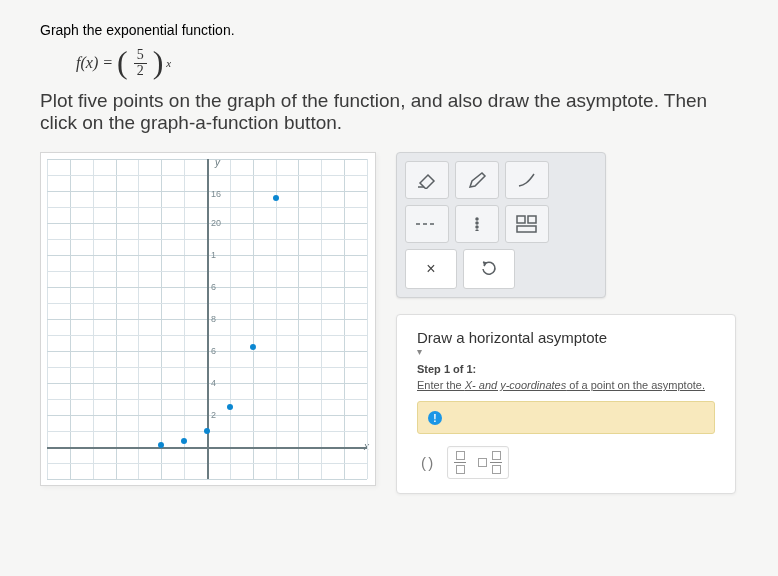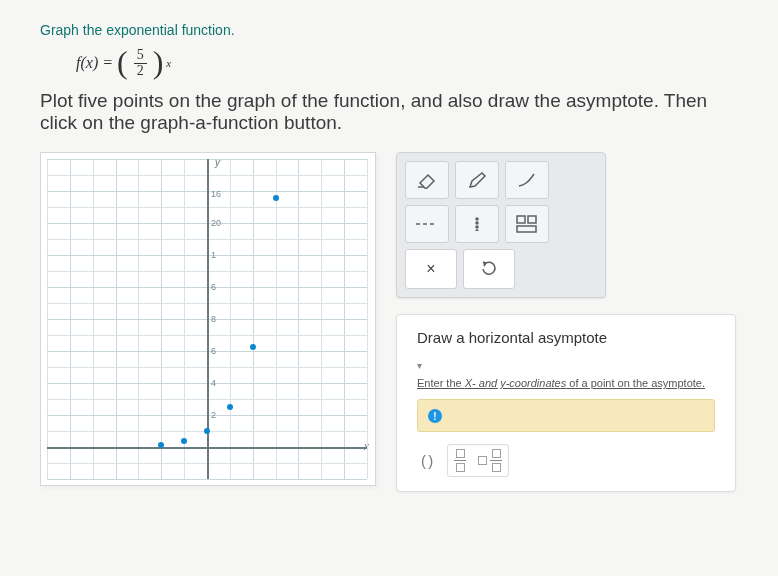--- a/index.html
+++ b/index.html
@@ -7,21 +7,21 @@
     width: 778px;
     height: 576px;
     font-family: Arial, Helvetica, sans-serif;
     background: #f6f6f5;
     color: #333;
     padding: 22px 30px 0 40px;
     position: relative;
     overflow: hidden;
   }
 
-  .prompt-title { font-size: 14px; color: #0f766e; margin-bottom: 10px; }
+  .prompt-title { font-size: 14px; color: #000000; margin-bottom: 10px; }
 
   .formula {
     font-family: "Times New Roman", serif;
     font-style: italic;
     font-size: 16px;
     margin-left: 36px;
     margin-bottom: 12px;
     display: flex;
     align-items: center;
     gap: 4px;
@@ -101,21 +101,21 @@
 
   
   .panel {
     background: #fff;
     border: 1px solid #dedede;
     border-radius: 4px;
     padding: 14px 20px 14px 20px;
     box-shadow: 0 1px 3px rgba(0,0,0,.05);
     width: 340px;
   }
-  .panel-title { font-size: 15px; color: #333; margin-bottom: 14px; }
+  .panel-title { font-size: 15px; color: #333; margin-bottom: 0; }
   .down-caret { font-size: 10px; color: #888; margin-bottom: 6px;}
   .step-label { font-size: 11px; font-weight: bold; color: #464646; margin-bottom: 4px;}
   .step-instr { font-size: 11px; color: #555; margin-bottom: 10px; text-decoration: underline; }
   .xy { font-style: italic; }
 
   .warn-box {
     display: flex;
     gap: 8px;
     background: #f8e9bd;
     border: 1px solid #e6d694;
@@ -292,20 +292,21 @@
             <path d="M4 10 A6 6 0 1 0 7 4"></path>
             <path d="M4 3 L7 4 L5 7" fill="#5b6064"></path>
           </svg>
         </div>
       </div>
     </div>
 
     <div class="panel">
       <div class="panel-title">Draw a horizontal asymptote</div>
       <div class="down-caret">▾</div>
+      <div class="step-label">Step 1 of 1:</div>
       <div class="step-instr">
         <span>Enter the </span><span class="xy">X- and y-coordinates</span><span> of a point on the asymptote.</span>
       </div>
 
       <div class="warn-box">
         <div class="warn-icon">!</div>
       </div>
 
       <div class="panel-footer">
         <span class="paren-tool">( &nbsp;)</span>

